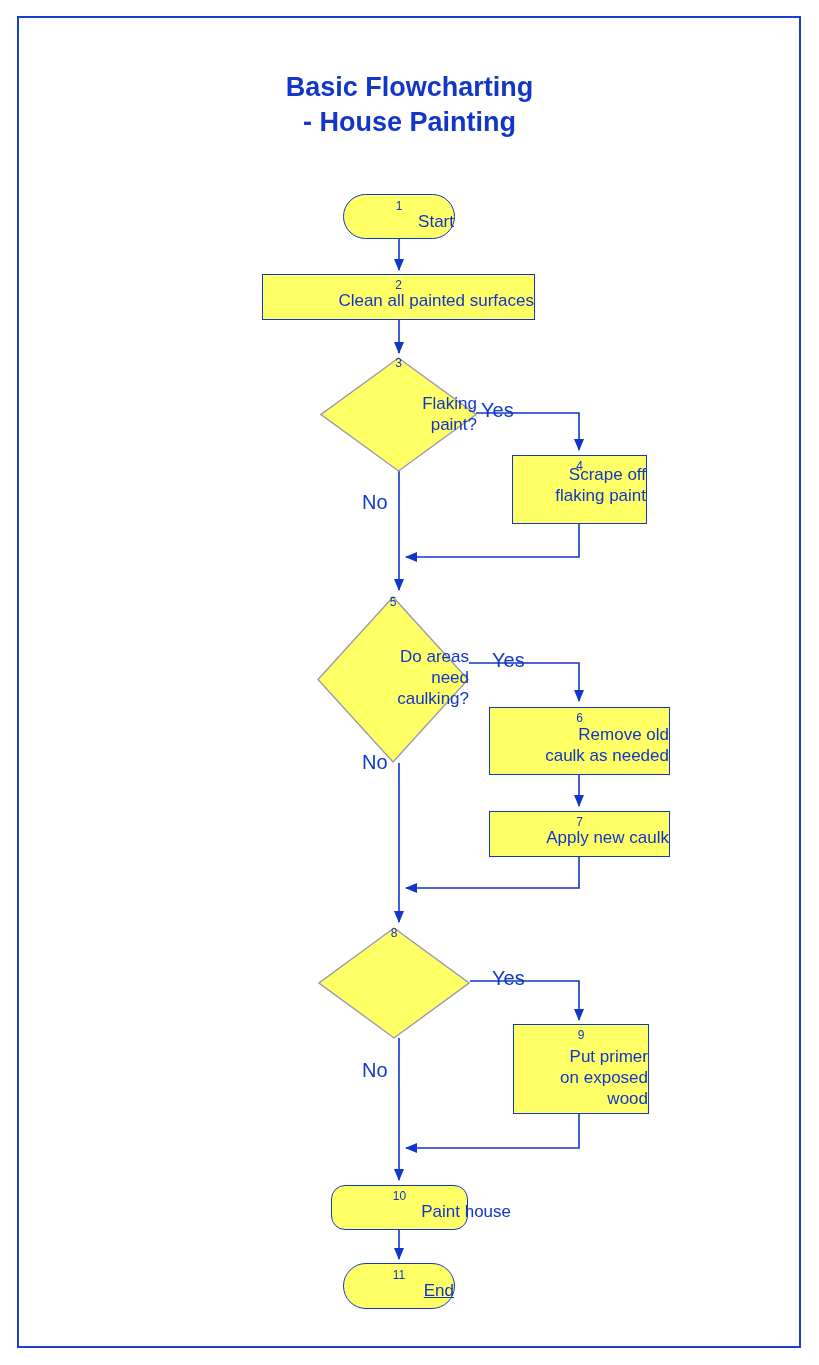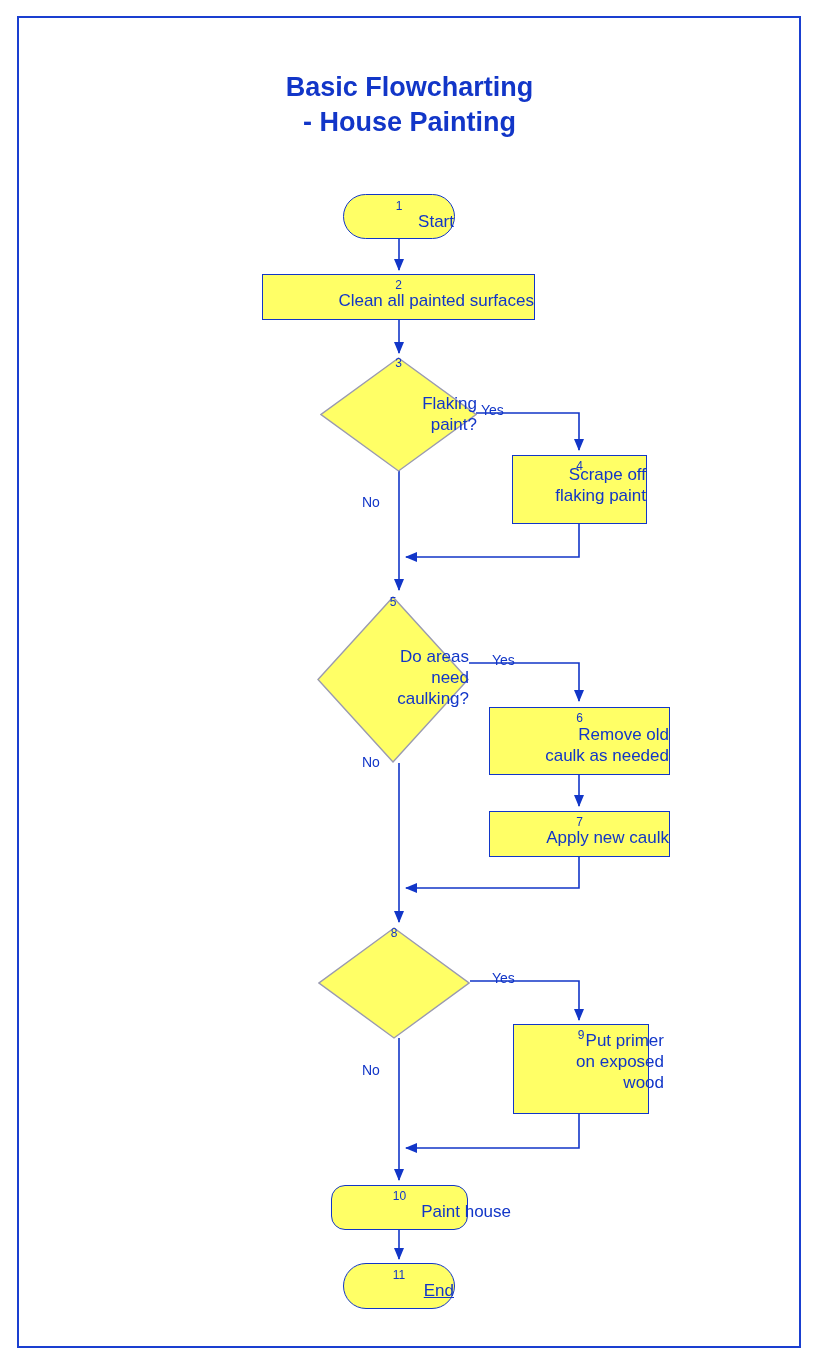--- a/index.html
+++ b/index.html
@@ -129,21 +129,21 @@
   .dec .node-num {
     top: 0px;
     z-index: 3;
   }
   .dec .node-label { z-index: 3; }
 
   
   .edge-label {
     position: absolute;
     color: #1236c8;
-    font-size: 14px;
+    font-size: 20px;
     line-height: 20px;
     white-space: nowrap;
   }
 </style>
 </head>
 <body>
 
 <div id="canvas">
 
   <div id="page"></div>
@@ -239,21 +239,21 @@
 
   <div class="node dec" style="left:318px; top:927px; width:152px; height:112px;">
     <svg class="diamond-shape" viewBox="0 0 152 112" preserveAspectRatio="none">
       <polygon points="76,1 151,56 76,111 1,56" fill="#ffff66" stroke="#9a9ab0" stroke-width="1.4"></polygon>
     </svg>
     <div class="node-num">8</div>
   </div>
 
   <div class="node proc" style="left:513px; top:1024px; width:136px; height:90px;">
     <div class="node-num">9</div>
-    <div class="node-label" style="top:5px;margin-left:16px;">Put primer
+    <div class="node-label" style="top:21px;">Put primer
 on exposed
 wood</div>
   </div>
 
   <div class="node proc" style="left:331px; top:1185px; width:137px; height:45px;border-radius:14px;">
     <div class="node-num">10</div>
     <div class="node-label" style="top:15px;padding-left:44px;">Paint house</div>
   </div>
 
   <div class="node term" style="left:343px; top:1263px; width:112px; height:46px;">

